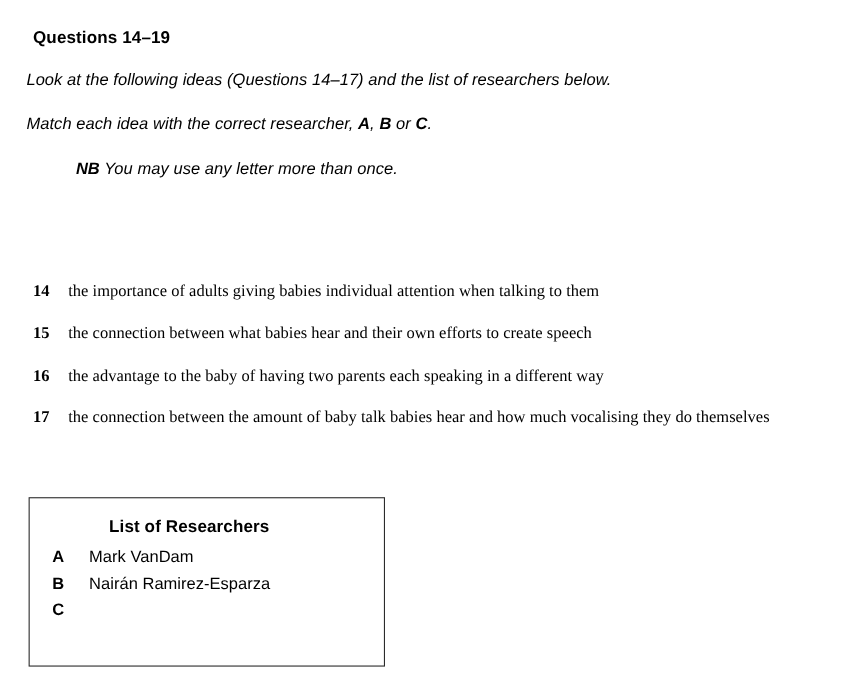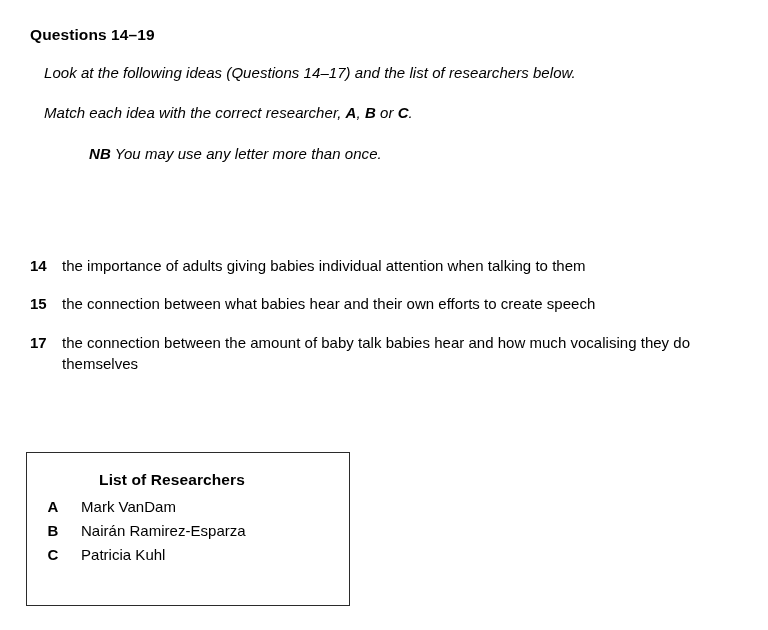--- a/index.html
+++ b/index.html
@@ -33,21 +33,21 @@
     top: 26px;
     font-size: 15.5px;
     font-weight: bold;
     letter-spacing: 0.1px;
     white-space: nowrap;
   }
 
   
   .instructions {
     position: absolute;
-    left: 44px;
+    left: 24px;
     top: 64px;
     width: 700px;
   }
   .instr-line {
     font-size: 15px;
     font-style: italic;
     line-height: 1.25;
     margin-bottom: 21.5px;
     white-space: nowrap;
     letter-spacing: 0.05px;
@@ -57,20 +57,21 @@
     font-weight: bold;
     font-style: italic;
   }
 
   
   .questions {
     position: absolute;
     left: 30px;
     top: 255px;
     width: 730px;
+    font-family: Liberation Serif, serif;
   }
   .q-row {
     display: block;
     position: relative;
     padding-left: 32px;
     font-size: 15px;
     line-height: 1.42;
     margin-bottom: 17px;
     letter-spacing: 0.02px;
   }
@@ -152,27 +153,31 @@
   <div class="questions">
       <div class="q-row">
         <span class="q-num">14</span>
         <span class="q-text">the importance of adults giving babies individual attention when talking to them</span>
       </div>
       <div class="q-row">
         <span class="q-num">15</span>
         <span class="q-text">the connection between what babies hear and their own efforts to create speech</span>
       </div>
       <div class="q-row">
+        <span class="q-num">16</span>
+        <span class="q-text">the advantage to the baby of having two parents each speaking in a different way</span>
+      </div>
+      <div class="q-row">
         <span class="q-num">17</span>
         <span class="q-text">the connection between the amount of baby talk babies hear and how much vocalising they do themselves</span>
       </div>
     </div>
 
   <div class="box">
     <div class="box-title">List of Researchers</div>
     <div class="box-list">
         <div class="box-row"><span class="box-letter">A</span><span class="box-name">Mark VanDam</span></div>
         <div class="box-row"><span class="box-letter">B</span><span class="box-name">Nairán Ramirez-Esparza</span></div>
-        <div class="box-row"><span class="box-letter">C</span><span class="box-name">Patricia Kuhl</span></div>
+        <div class="box-row"><span class="box-letter">C</span></div>
       </div>
   </div>
 
 </div>
 
 </body></html>

